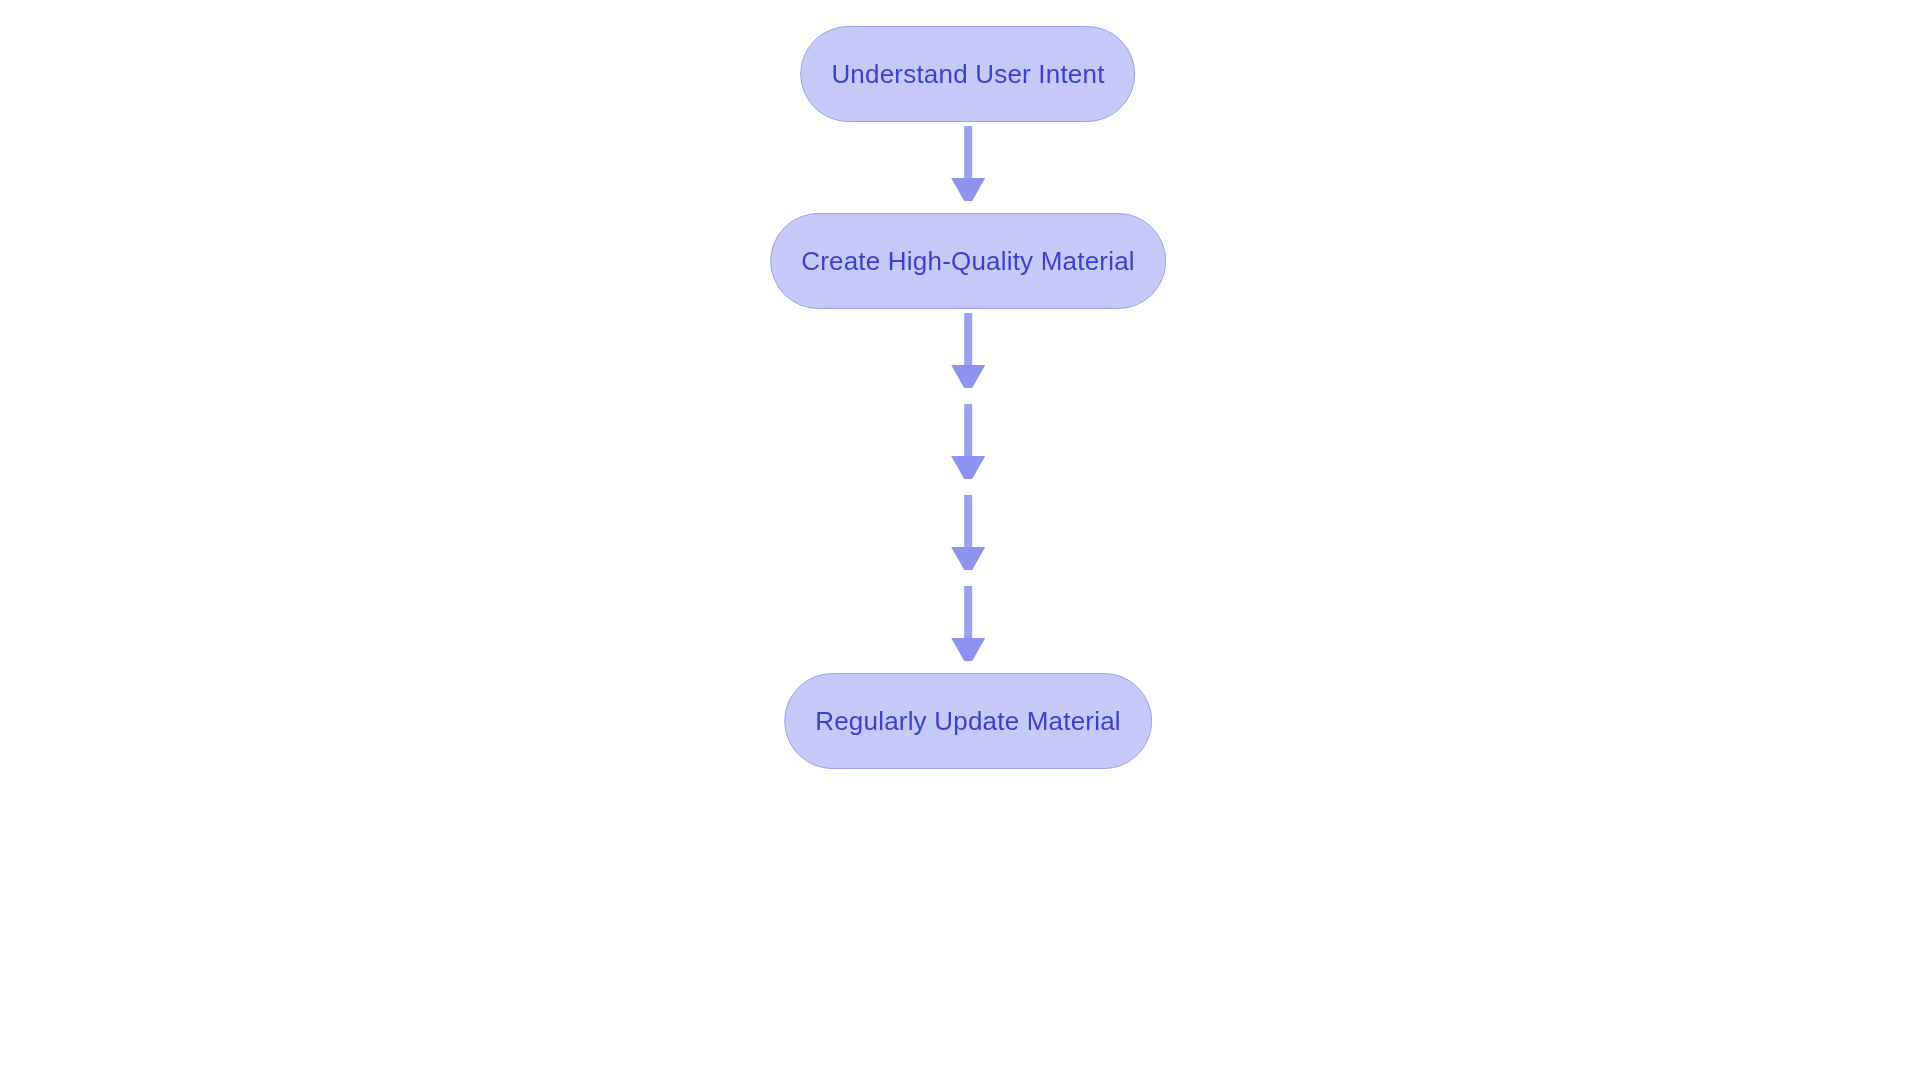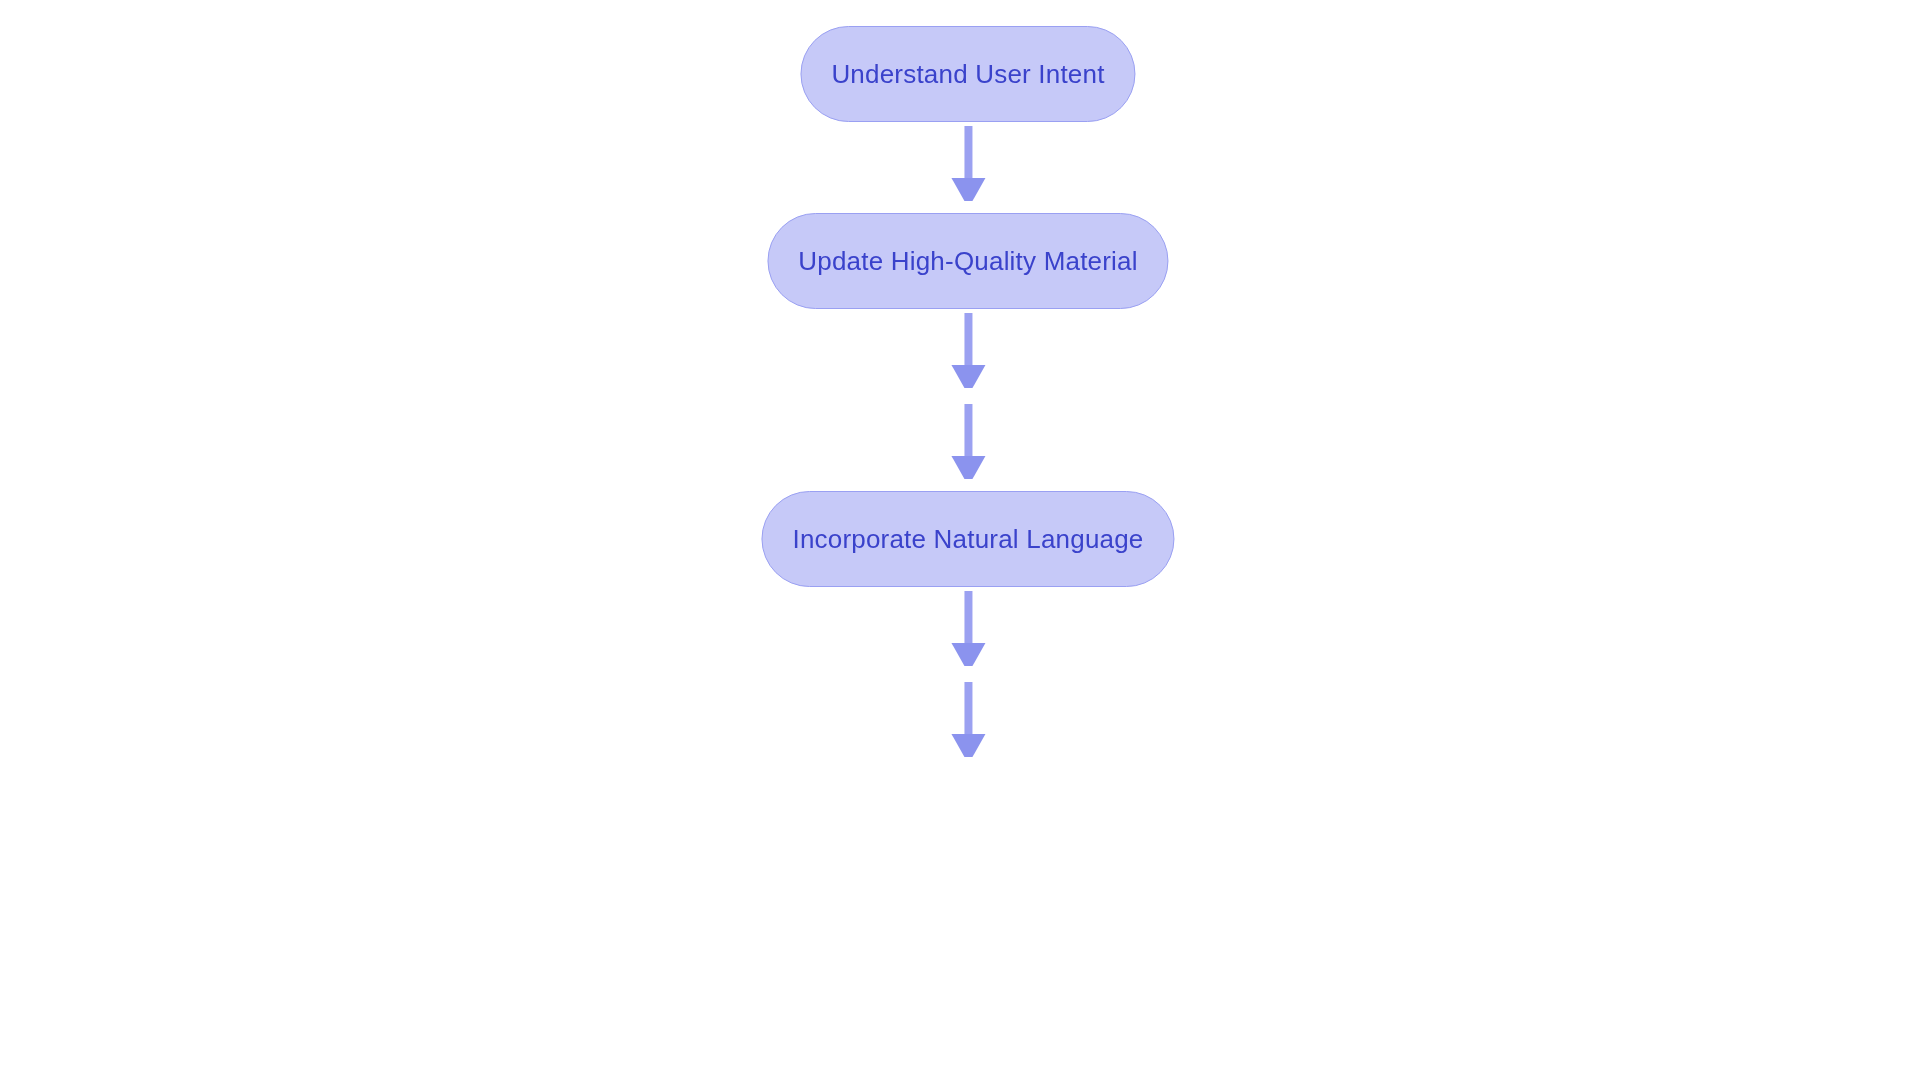--- a/index.html
+++ b/index.html
@@ -72,41 +72,41 @@
 <div class="canvas">
   <div class="flow">
 
     <div class="node">Understand User Intent</div>
 
     <div class="connector">
       <div class="line"></div>
       <div class="head"></div>
     </div>
 
-    <div class="node">Update High-Quality Material</div>
-
-    <div class="connector">
-      <div class="line"></div>
-      <div class="head"></div>
-    </div>
-
-
-    <div class="connector">
-      <div class="line"></div>
-      <div class="head"></div>
-    </div>
-
-    <div class="node">Incorporate Natural Language</div>
+    <div class="node">Create High-Quality Material</div>
 
     <div class="connector">
       <div class="line"></div>
       <div class="head"></div>
     </div>
 
 
     <div class="connector">
       <div class="line"></div>
       <div class="head"></div>
     </div>
 
 
+    <div class="connector">
+      <div class="line"></div>
+      <div class="head"></div>
+    </div>
+
+
+    <div class="connector">
+      <div class="line"></div>
+      <div class="head"></div>
+    </div>
+
+    <div class="node">Regularly Update Material</div>
+
   </div>
 </div>
 
 </body></html>

